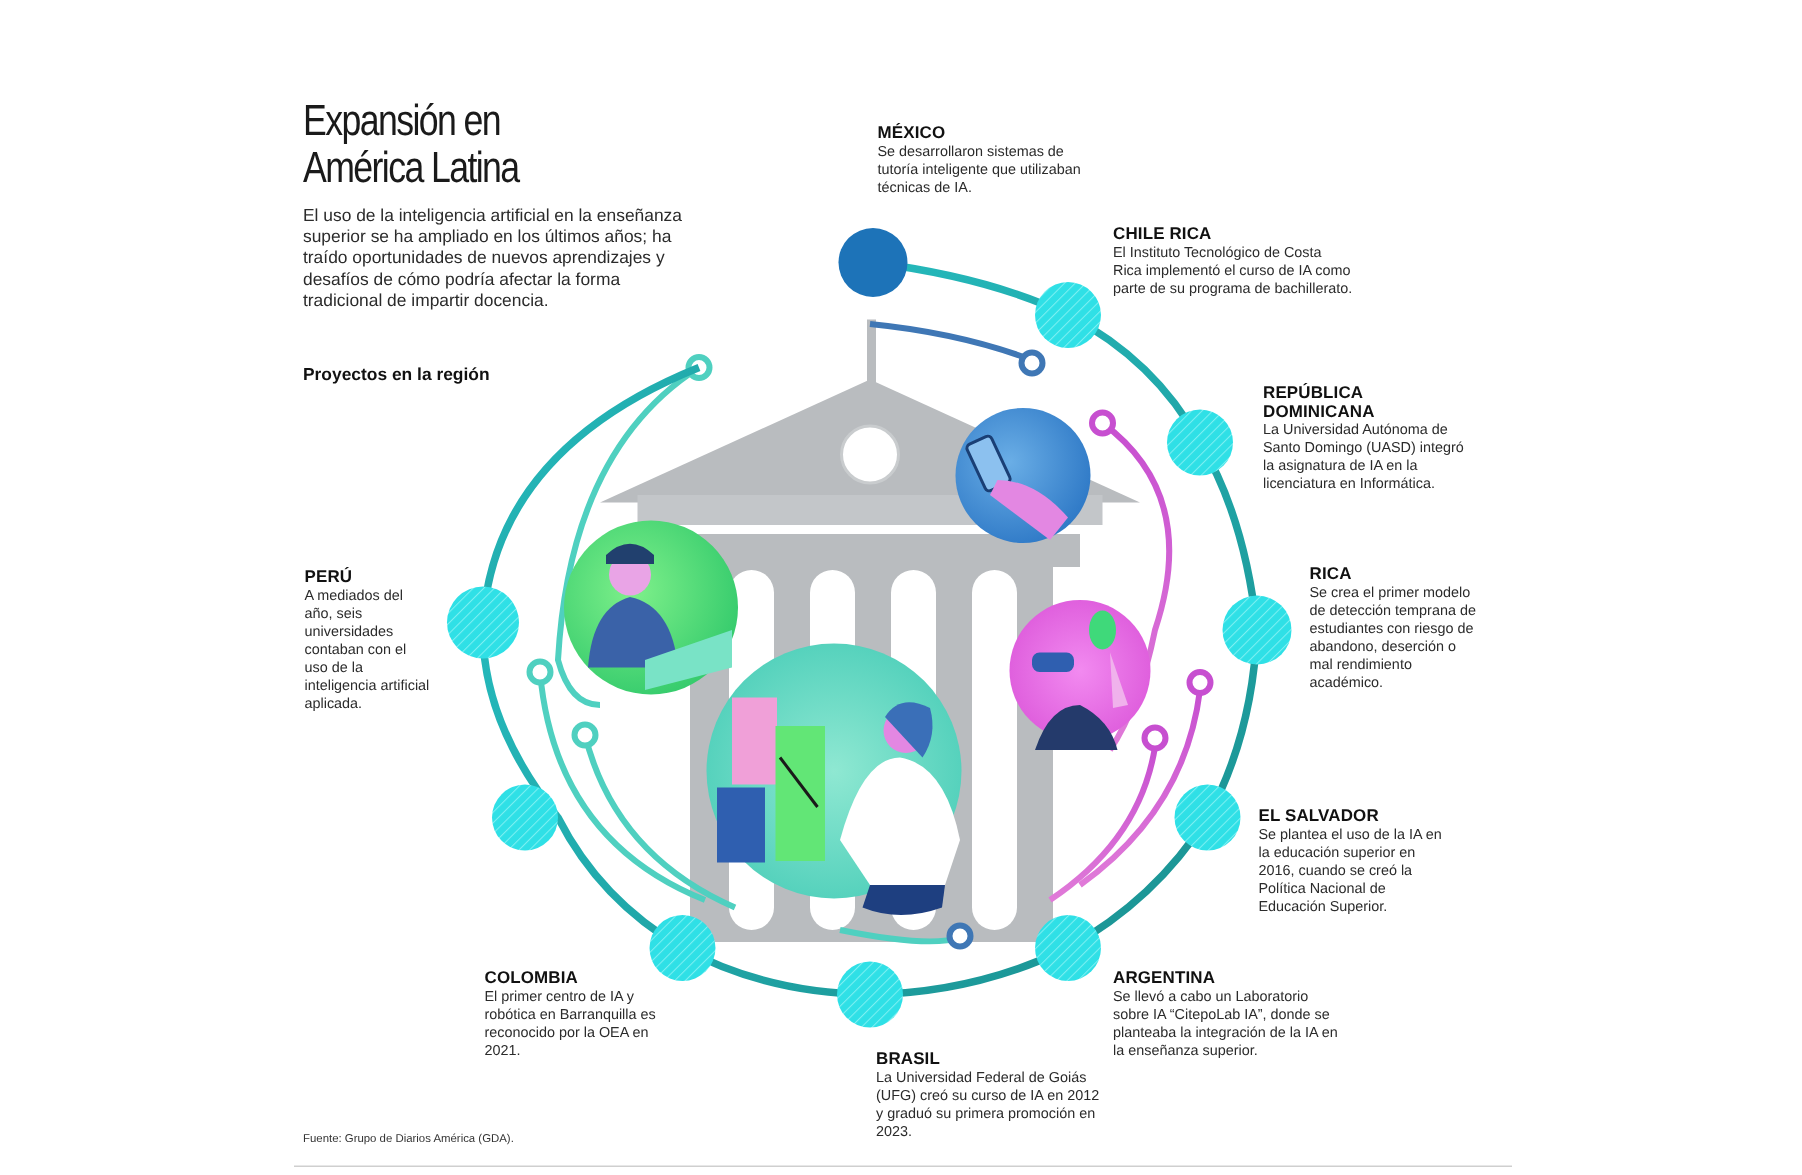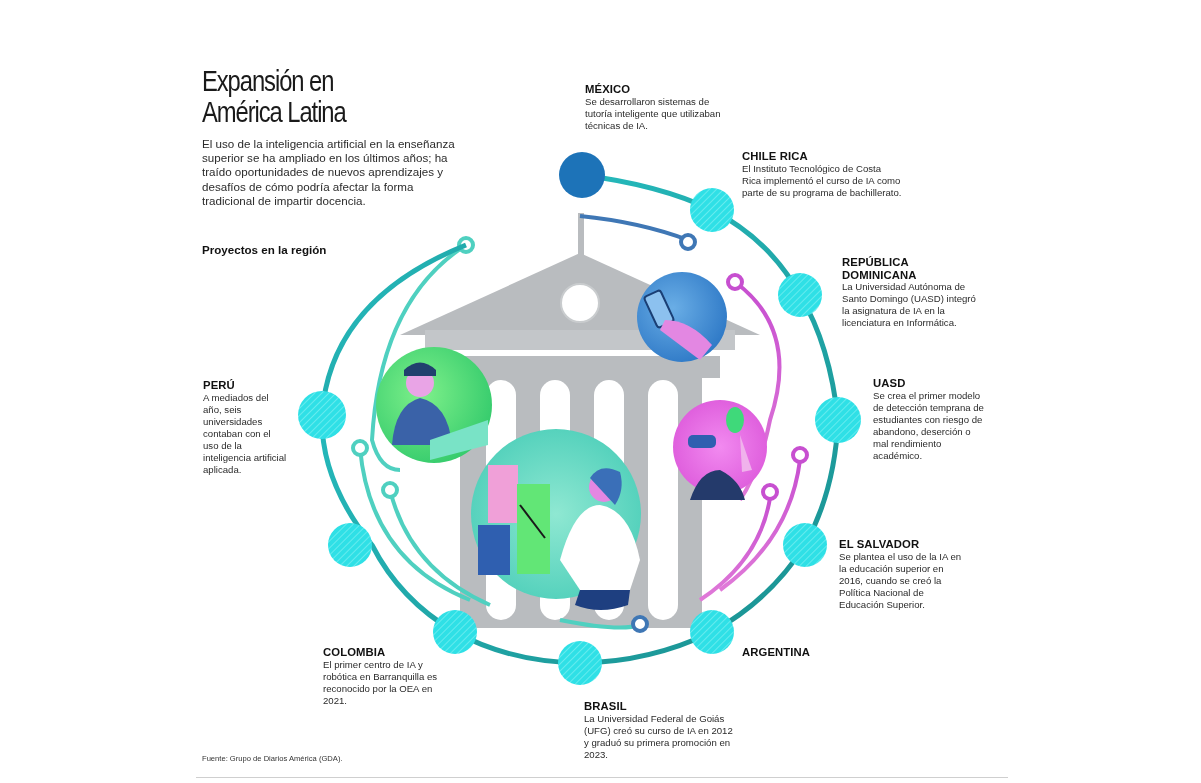--- a/index.html
+++ b/index.html
@@ -150,29 +150,30 @@
   </div>
   <div class="entry" style="left:742px;top:150px;width:160px;">
     <h3>CHILE RICA</h3>
     <p>El Instituto Tecnológico de Costa Rica implementó el curso de IA como parte de su programa de bachillerato.</p>
   </div>
   <div class="entry" style="left:842px;top:256px;width:140px;">
     <h3 style="width:100px;">REPÚBLICA DOMINICANA</h3>
     <p>La Universidad Autónoma de Santo Domingo (UASD) integró la asignatura de IA en la licenciatura en Informática.</p>
   </div>
   <div class="entry" style="left:873px;top:377px;width:112px;">
-    <h3>UASD</h3>
+    <h3>RICA</h3>
     <p>Se crea el primer modelo de detección temprana de estudiantes con riesgo de abandono, deserción o mal rendimiento académico.</p>
   </div>
   <div class="entry" style="left:839px;top:538px;width:125px;">
     <h3>EL SALVADOR</h3>
     <p>Se plantea el uso de la IA en la educación superior en 2016, cuando se creó la Política Nacional de Educación Superior.</p>
   </div>
   <div class="entry" style="left:742px;top:646px;width:150px;">
     <h3>ARGENTINA</h3>
+    <p>Se llevó a cabo un Laboratorio sobre IA “CitepoLab IA”, donde se planteaba la integración de la IA en la enseñanza superior.</p>
   </div>
   <div class="entry" style="left:566px;top:700px;width:150px;margin-left:18px;">
     <h3>BRASIL</h3>
     <p>La Universidad Federal de Goiás (UFG) creó su curso de IA en 2012 y graduó su primera promoción en 2023.</p>
   </div>
   <div class="entry" style="left:323px;top:646px;width:132px;">
     <h3>COLOMBIA</h3>
     <p>El primer centro de IA y robótica en Barranquilla es reconocido por la OEA en 2021.</p>
   </div>
   <div class="entry" style="left:203px;top:379px;width:84px;">

